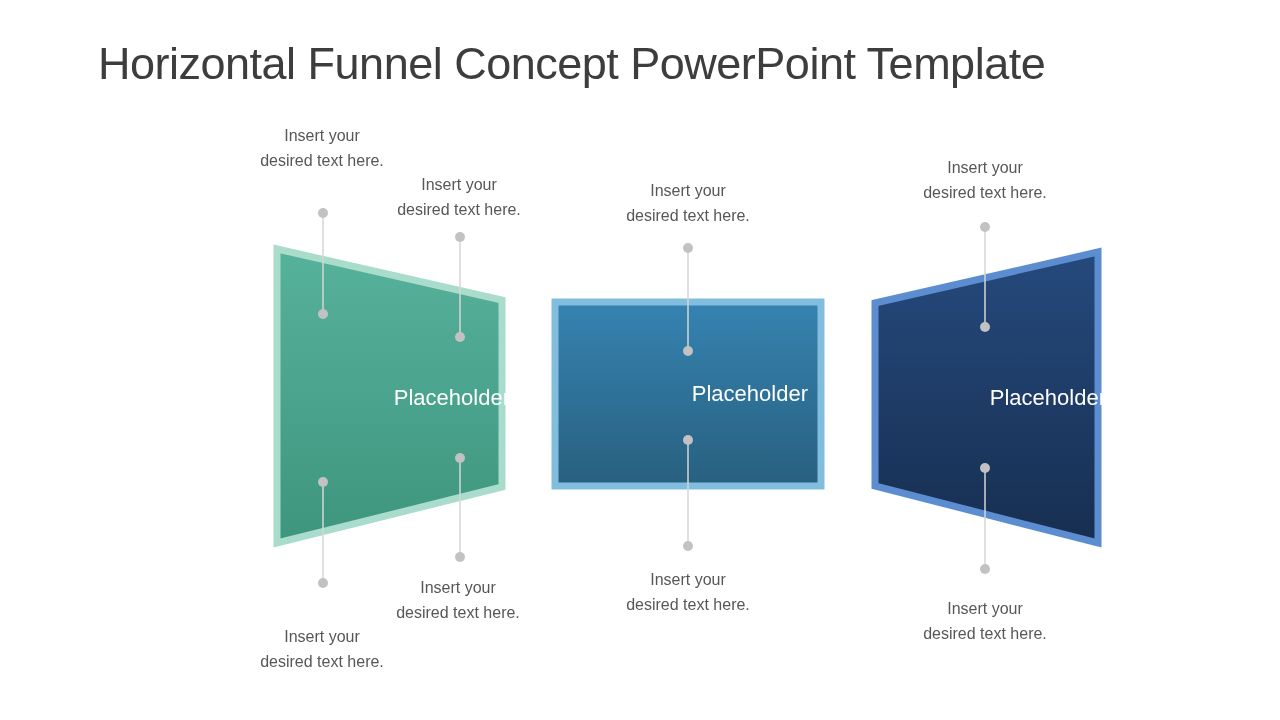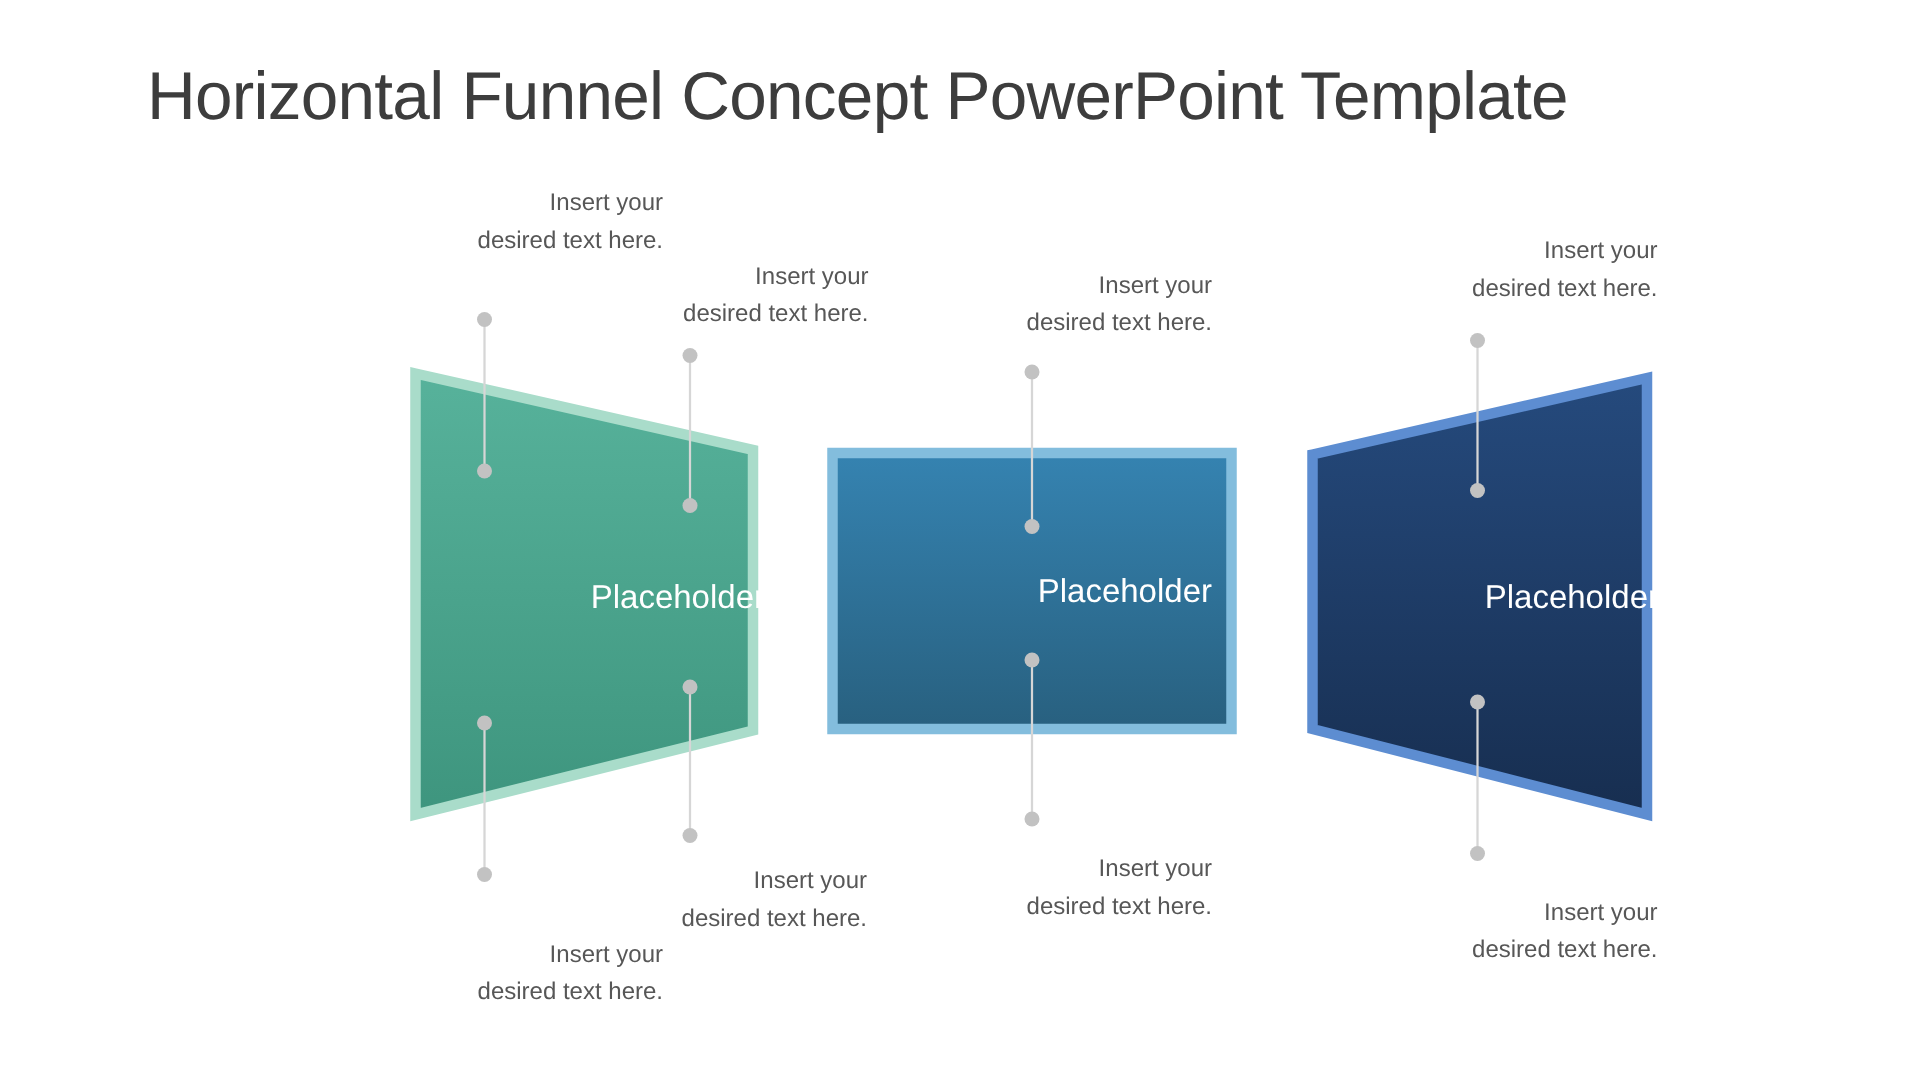--- a/index.html
+++ b/index.html
@@ -24,21 +24,21 @@
     white-space: nowrap;
   }
   .shapes-layer {
     position: absolute;
     left: 0; top: 0;
     width: 1280px; height: 720px;
   }
   .callout {
     position: absolute;
     width: 240px;
-    text-align: right;
+    text-align: center;
     font-size: 16px;
     line-height: 25px;
     font-weight: 400;
   }
   .placeholder-label {
     position: absolute;
     width: 240px;
     text-align: right;
     font-size: 22px;
     line-height: 30px;

